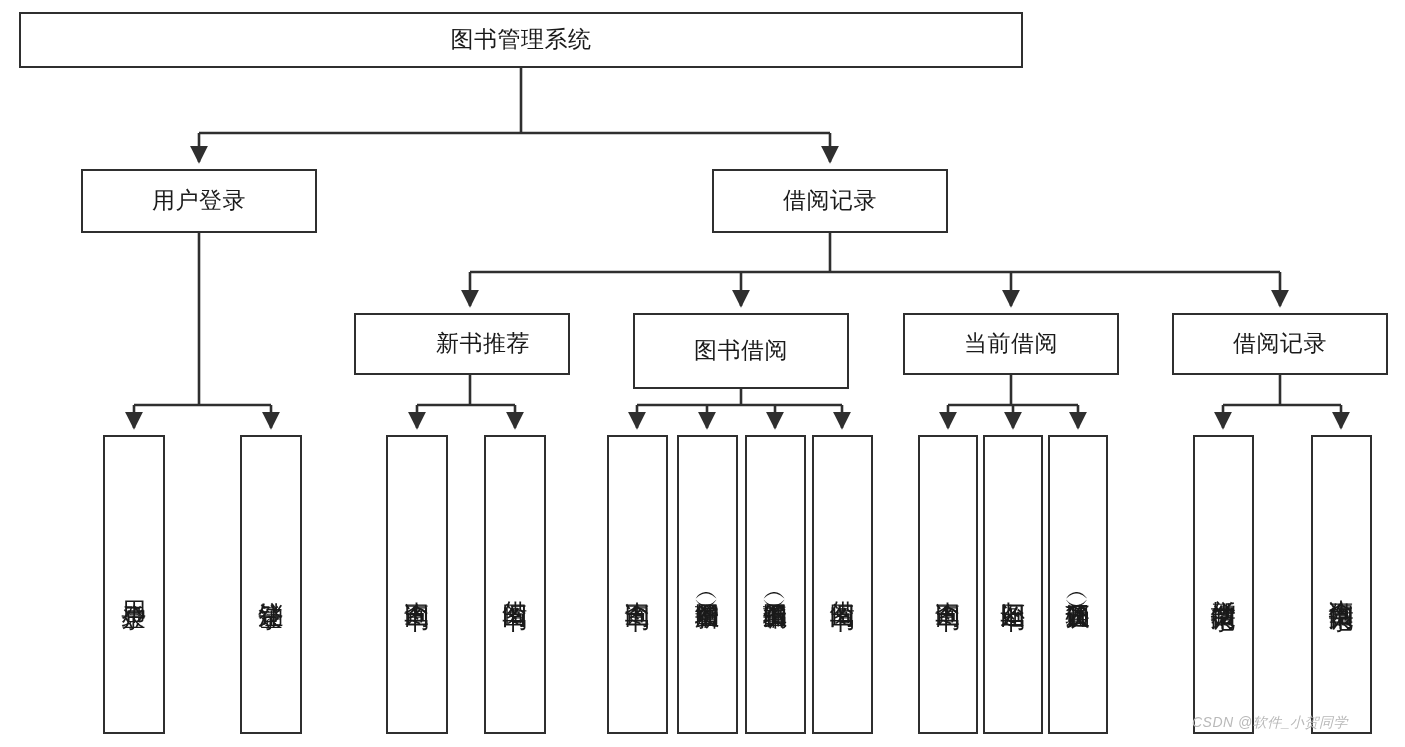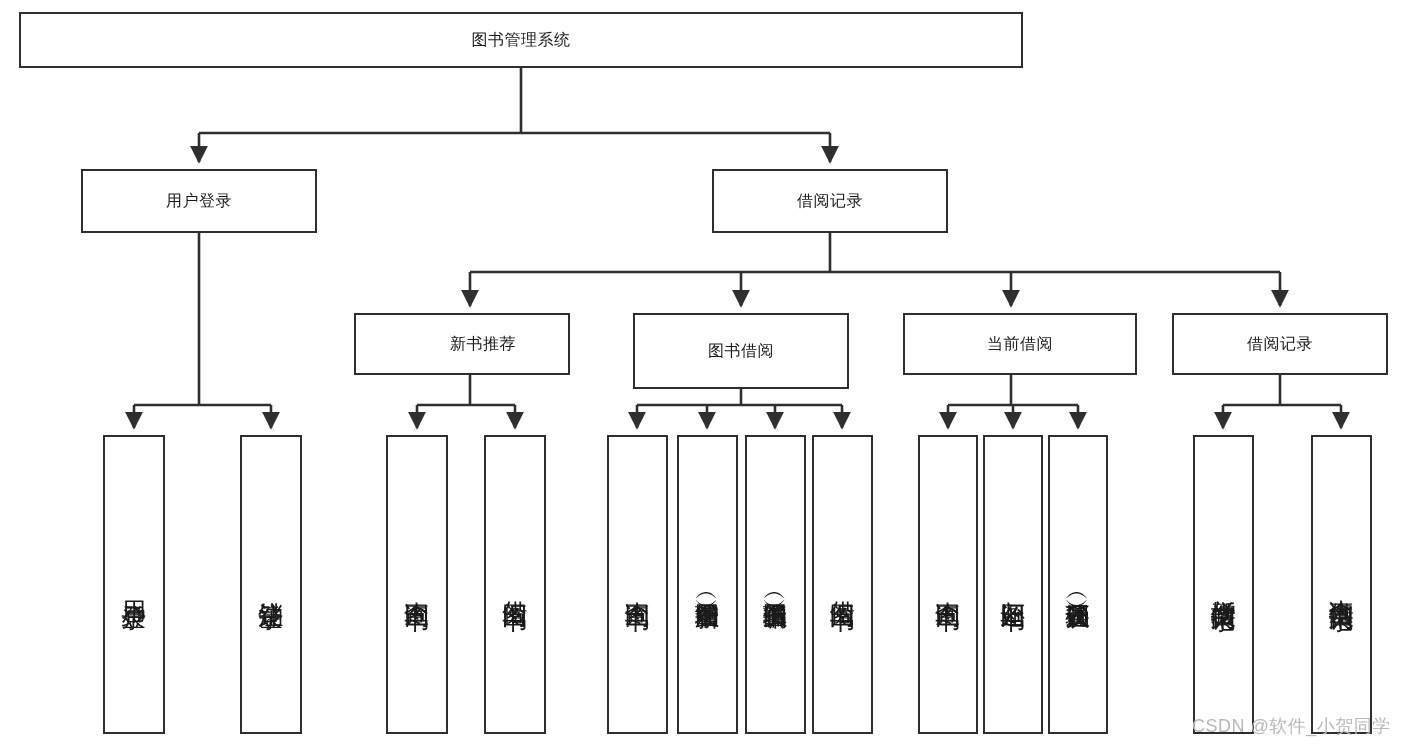--- a/index.html
+++ b/index.html
@@ -35,45 +35,46 @@
     justify-content: center;
     color: #1a1a1a;
   }
   .node .label {
     display: block;
     text-align: center;
     line-height: 1.12;
     letter-spacing: 0.5px;
   }
   .node.horizontal .label {
-    font-size: 16px;
+    font-size: 23px;
     white-space: nowrap;
   }
   .node.vertical {
     align-items: center;
     justify-content: center;
   }
   .node.vertical .label {
     writing-mode: vertical-rl;
     text-orientation: upright;
     font-size: 25px;
     line-height: 1.05;
     letter-spacing: 2px;
     white-space: nowrap;
   }
   .node.vertical.tight .label {
     font-size: 24px;
     letter-spacing: 0px;
   }
   .watermark {
     position: absolute;
-    font-size: 18px;
+    font-size: 14px;
     color: #b9b9b9;
     white-space: nowrap;
     letter-spacing: 0.5px;
+    font-style: italic;
   }
 </style>
 </head>
 <body>
 
 <div id="canvas">
 
   <svg class="connectors" viewBox="0 0 1405 747" xmlns="http://www.w3.org/2000/svg">
     <defs>
       <marker id="arrow" viewBox="0 0 10 10" refX="9" refY="5" markerWidth="7" markerHeight="7" orient="auto-start-reverse">
@@ -134,21 +135,21 @@
   <div class="node horizontal" id="node-l2-1" style="left: 712px; top: 169px; width: 236px; height: 64px;">
     <span class="label">借阅记录</span>
   </div>
 
   <div class="node horizontal" id="node-l3-0" style="left: 354px; top: 313px; width: 216px; height: 62px; padding-left: 42px;">
     <span class="label">新书推荐</span>
   </div>
   <div class="node horizontal" id="node-l3-1" style="left: 633px; top: 313px; width: 216px; height: 76px;">
     <span class="label">图书借阅</span>
   </div>
-  <div class="node horizontal" id="node-l3-2" style="left: 903px; top: 313px; width: 234px; height: 62px;">
+  <div class="node horizontal" id="node-l3-2" style="left: 903px; top: 313px; width: 216px; height: 62px;">
     <span class="label">当前借阅</span>
   </div>
   <div class="node horizontal" id="node-l3-3" style="left: 1172px; top: 313px; width: 216px; height: 62px;">
     <span class="label">借阅记录</span>
   </div>
 
   <div class="node vertical" id="node-leaf-0" style="left: 103px; top: 435px; width: 62px; height: 299px;">
     <span class="label">用户登录</span>
   </div>
   <div class="node vertical" id="node-leaf-1" style="left: 240px; top: 435px; width: 62px; height: 299px;">

